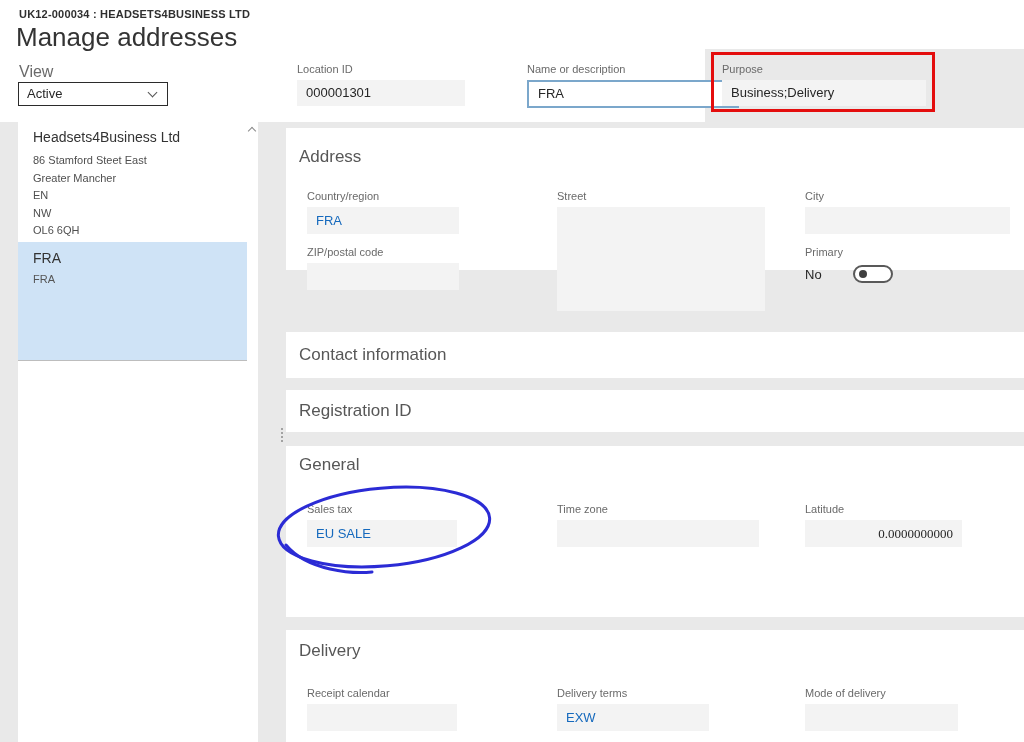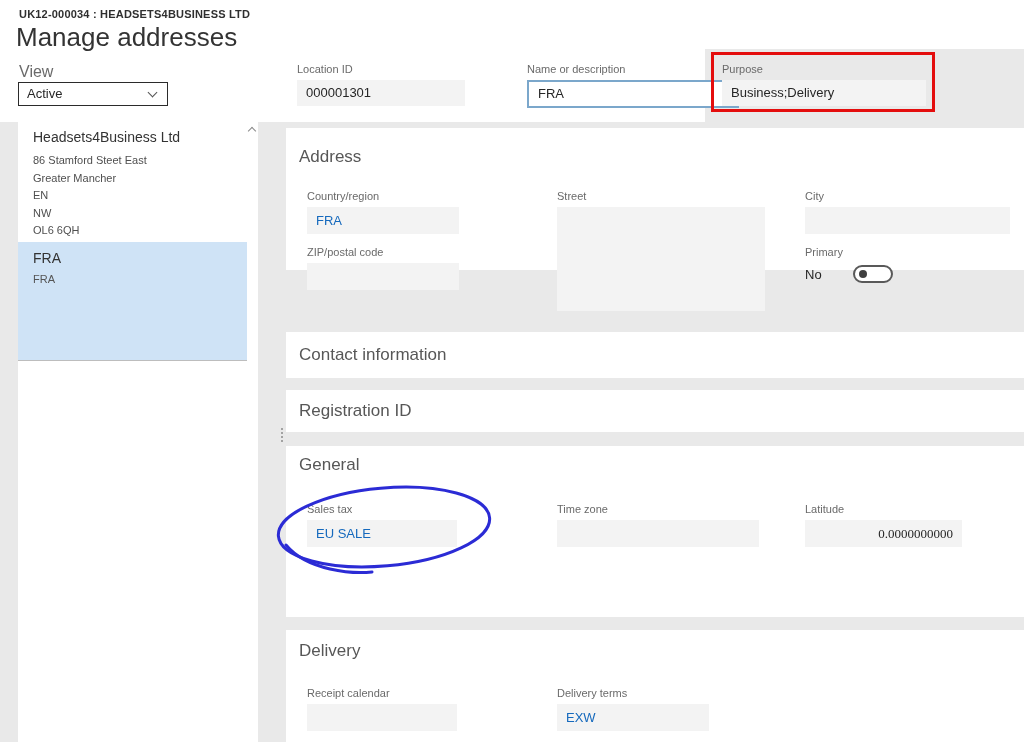--- a/index.html
+++ b/index.html
@@ -230,20 +230,26 @@
       <div class="box">
         <span class="val"></span>
       </div>
     </div>
     <div class="fld fld-terms">
       <span class="lbl">Delivery terms</span>
       <div class="box">
         <span class="val link">EXW</span>
       </div>
     </div>
+    <div class="fld fld-mode">
+      <span class="lbl">Mode of delivery</span>
+      <div class="box">
+        <span class="val"></span>
+      </div>
+    </div>
   </div>
 
   <div class="annot-red"></div>
   <svg class="annot-svg" viewBox="0 0 1024 742">
     <ellipse class="pen" cx="384" cy="527" rx="106" ry="39" transform="rotate(-5 384 527)"></ellipse>
     <path class="pen" d="M 286 545 Q 300 562 330 569 Q 352 574 372 572"></path>
   </svg>
 
 </div>
 

